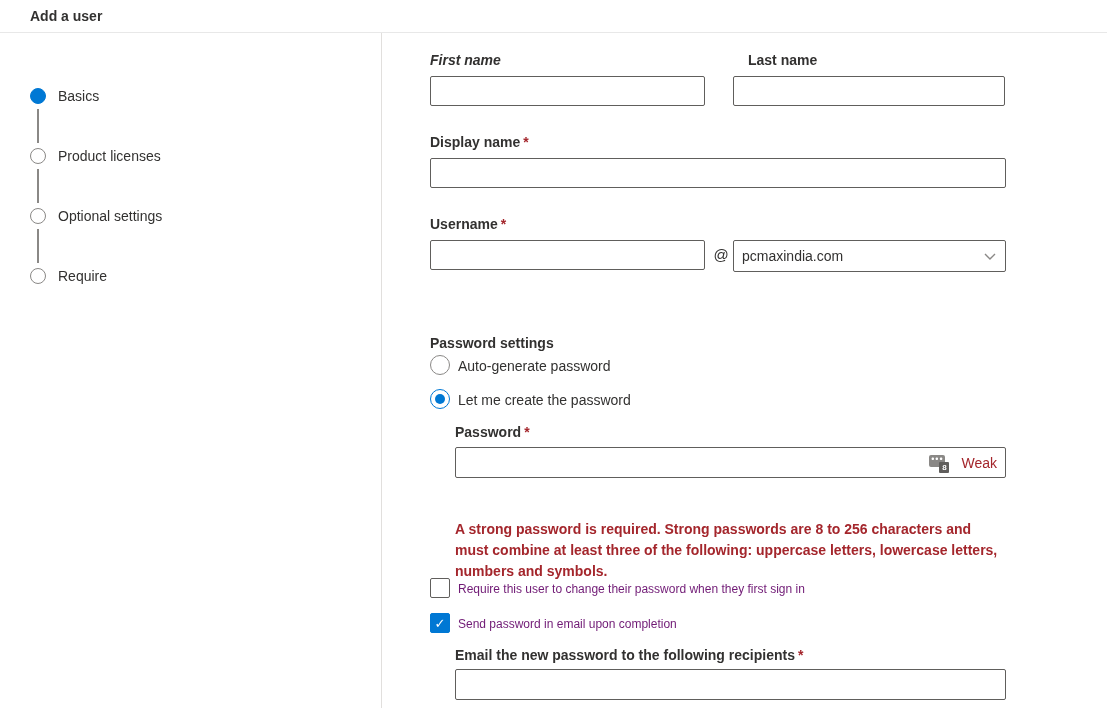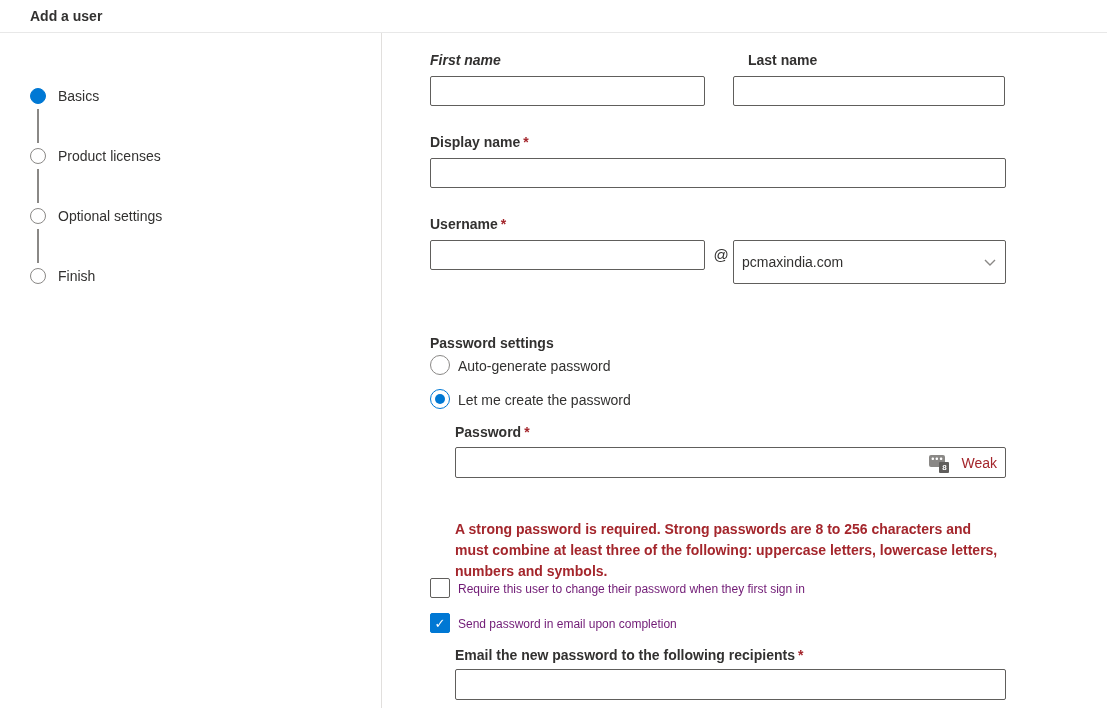--- a/index.html
+++ b/index.html
@@ -46,21 +46,21 @@
   .text-input {
     position: absolute; height: 30px; border: 1px solid #605e5c; border-radius: 2px;
     background: #fff; font-family: inherit; font-size: 14px; padding: 0 8px; color: #323130;
     outline: none;
   }
   .at-sign {
     position: absolute; width: 26px; height: 30px; line-height: 30px;
     text-align: center; font-size: 15px; color: #323130;
   }
   .dropdown {
-    position: absolute; height: 44px; border: 1px solid #605e5c; border-radius: 2px;
+    position: absolute; height: 32px; border: 1px solid #605e5c; border-radius: 2px;
     background: #fff; display: flex; align-items: center; padding: 0 8px;
     font-size: 14px; color: #323130; cursor: pointer;
   }
   .dropdown-text { flex: 1; }
   .chevron { width: 14px; height: 14px; margin-left: 6px; }
 
   .section-heading { position: absolute; font-size: 14px; font-weight: 600; color: #323130; margin-top: 14px; }
 
   
   .radio {
@@ -126,21 +126,21 @@
 
 <div class="step-circle abs" style="top:148px;"></div>
 <div class="step-label abs" style="top:147px;">Product licenses</div>
 <div class="step-connector abs" style="top:169px;"></div>
 
 <div class="step-circle abs" style="top:208px;"></div>
 <div class="step-label abs" style="top:207px;">Optional settings</div>
 <div class="step-connector abs" style="top:229px;"></div>
 
 <div class="step-circle abs" style="top:268px;"></div>
-<div class="step-label abs" style="top:267px;">Finish</div>
+<div class="step-label abs" style="top:267px;">Require</div>
 
 <div class="field-label" style="left:430px; top:51px;font-style:italic;">First name</div>
 <input class="text-input" style="left: 430px; top: 76px; width: 275px;" type="text" value="">
 
 <div class="field-label" style="left:733px; top:51px;margin-left:15px;">Last name</div>
 <input class="text-input" style="left: 733px; top: 76px; width: 272px;" type="text" value="">
 
 <div class="field-label" style="left:430px; top:133px;"><span>Display name</span><span class="req">*</span></div>
 <input class="text-input" style="left: 430px; top: 158px; width: 576px;" type="text" value="">
 

